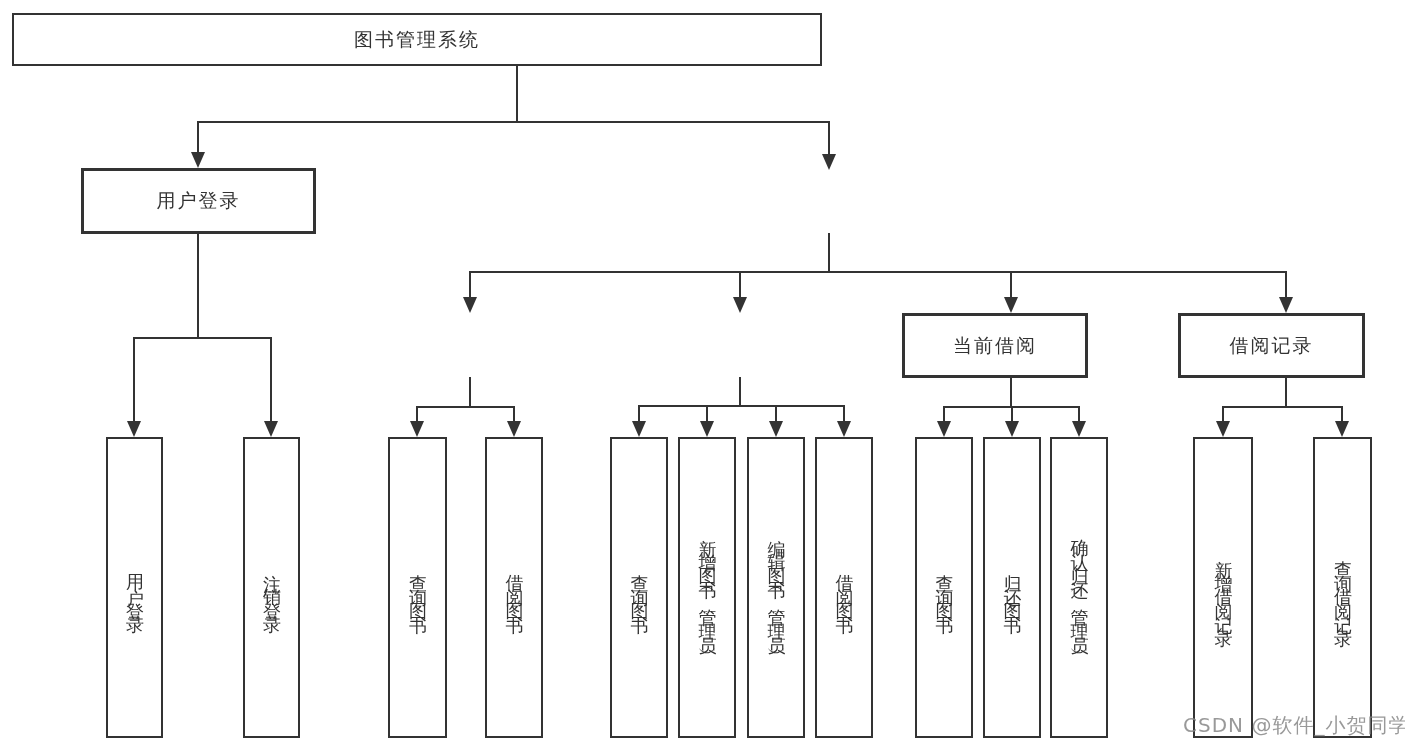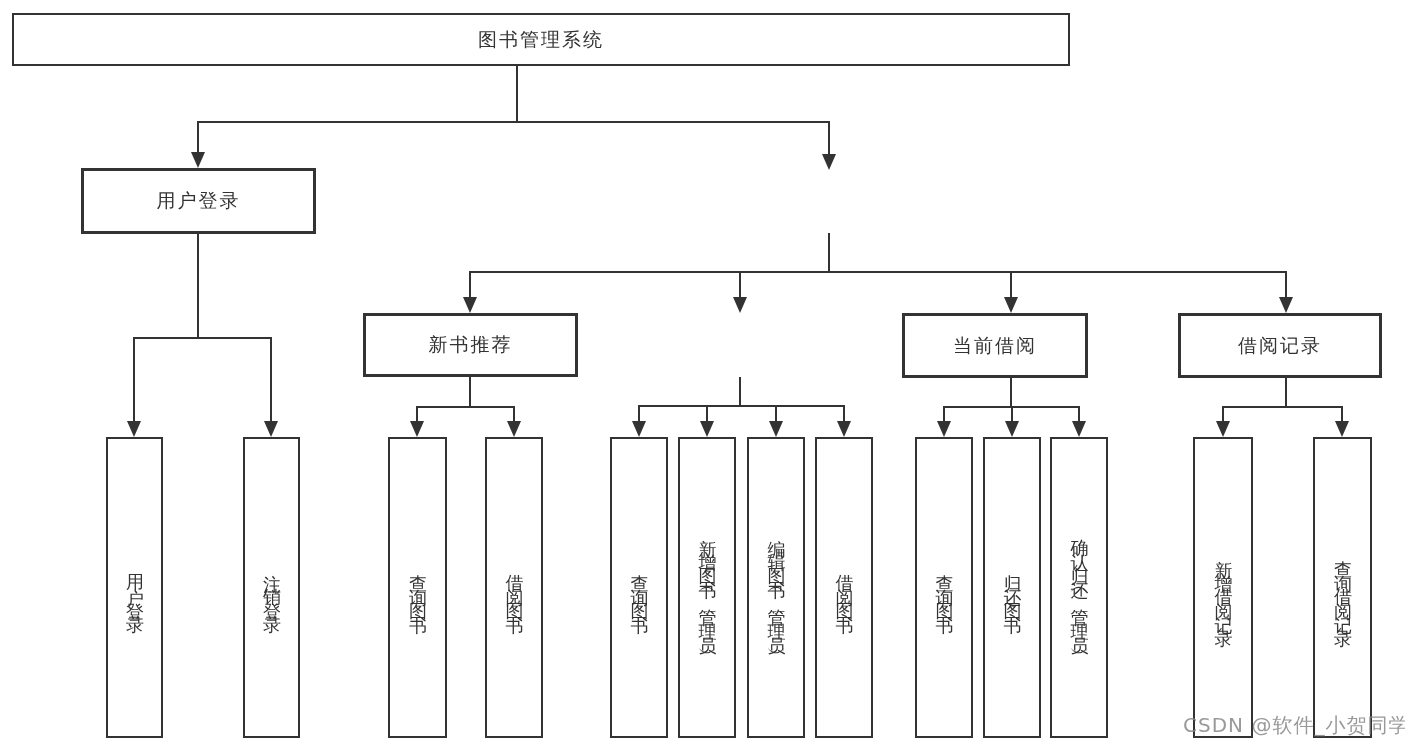--- a/index.html
+++ b/index.html
@@ -87,35 +87,32 @@
   <div class="line" style="left:1078px;top:406px;width:2px;height:15px"></div>
   <div class="arrow" style="left:1072px;top:421px"></div>
 
   <div class="line" style="left:1285px;top:378px;width:2px;height:28px"></div>
   <div class="line" style="left:1222px;top:406px;width:120px;height:2px"></div>
   <div class="line" style="left:1222px;top:406px;width:2px;height:15px"></div>
   <div class="arrow" style="left:1216px;top:421px"></div>
   <div class="line" style="left:1341px;top:406px;width:2px;height:15px"></div>
   <div class="arrow" style="left:1335px;top:421px"></div>
 
-  <div class="box" style="left:12px;top:13px;width:1058px;height:53px">
+  <div class="box" style="left:12px;top:13px;width:810px;height:53px">
     <span class="hlabel">图书管理系统</span>
   </div>
 
   <div class="box b3" style="left:81px;top:168px;width:235px;height:66px">
     <span class="hlabel">用户登录</span>
   </div>
 
-  <div class="box b3" style="left:363px;top:313px;width:215px;height:64px">
-    <span class="hlabel">新书推荐</span>
-  </div>
   <div class="box b3" style="left:902px;top:313px;width:186px;height:65px">
     <span class="hlabel">当前借阅</span>
   </div>
-  <div class="box b3" style="left:1178px;top:313px;width:204px;height:65px">
+  <div class="box b3" style="left:1178px;top:313px;width:187px;height:65px">
     <span class="hlabel">借阅记录</span>
   </div>
 
   <div class="box leaf" style="left:106px;top:437px;width:57px;height:301px">
     <span class="vtext">用户登录</span>
   </div>
   <div class="box leaf" style="left:243px;top:437px;width:57px;height:301px">
     <span class="vtext">注销登录</span>
   </div>
 

